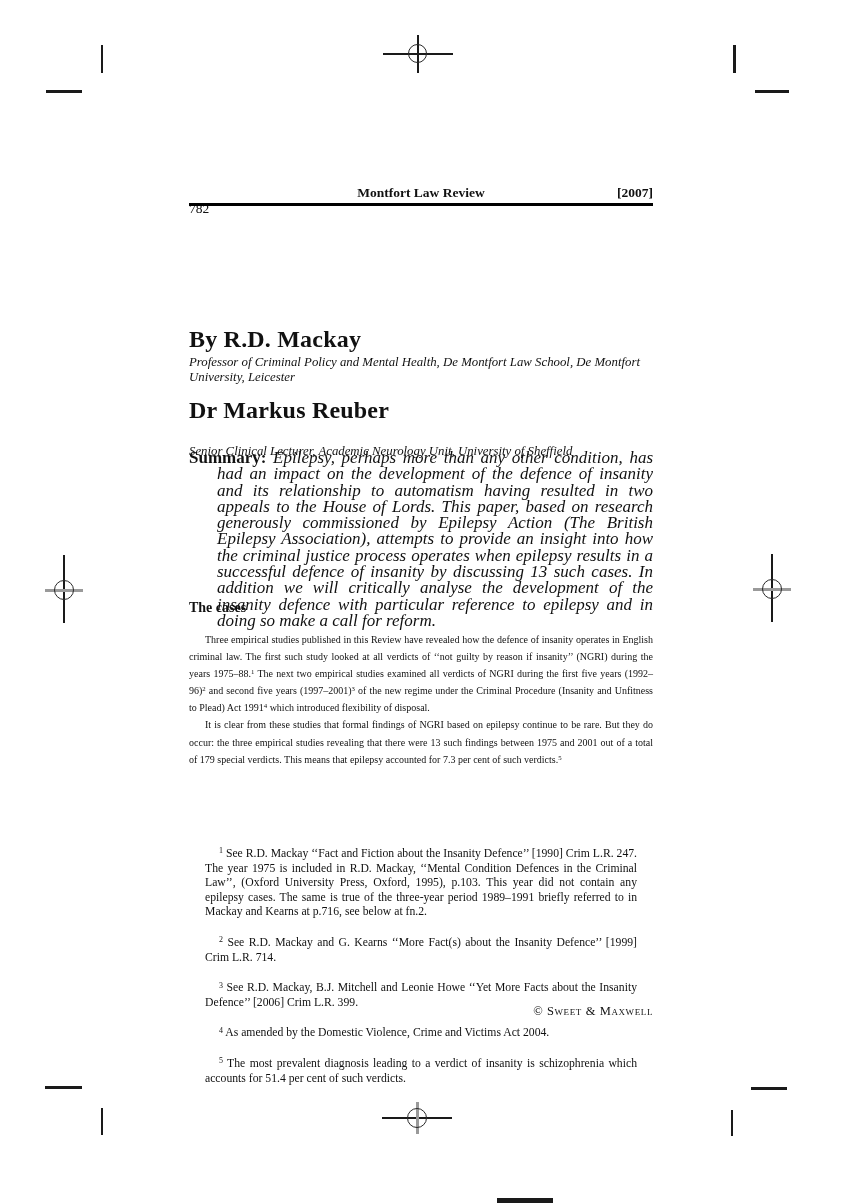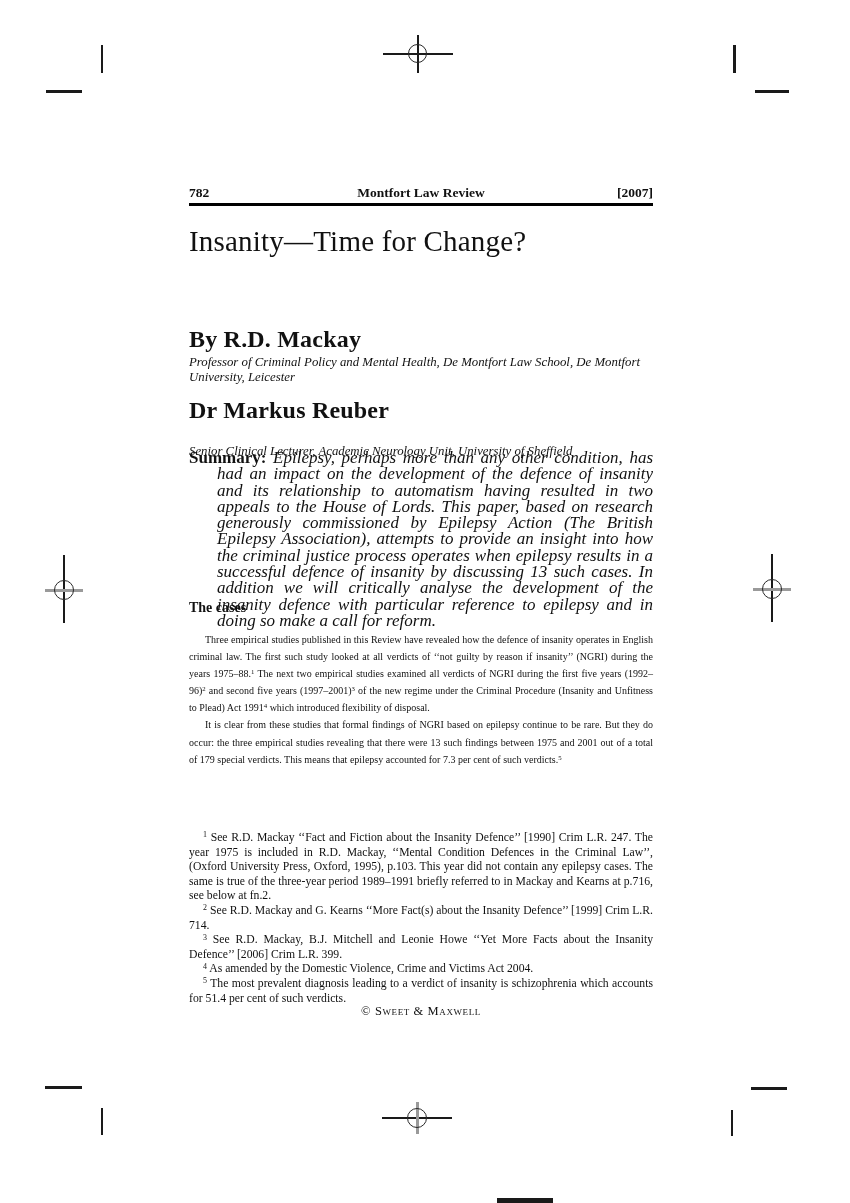--- a/index.html
+++ b/index.html
@@ -9,21 +9,21 @@
     height: 1203px;
     background: #ffffff;
     font-family: "Liberation Serif", "DejaVu Serif", serif;
     color: #111111;
     overflow: hidden;
   }
   .col { position: absolute; left: 189px; width: 464px; }
 
   
   .header-row { top: 185px; height: 17px; font-size: 13.5px; }
-  .header-row .pagenum { position: absolute; left: 0; top: 0; font-weight: bold; }
+  .header-row .pagenum { position: absolute; left: 0; top: 16px; font-weight: normal; }
   .header-row .journal { position: absolute; left: 0; right: 0; top: 0; text-align: center; font-weight: bold; }
   .header-row .year { position: absolute; right: 0; top: 0; font-weight: bold; }
   .header-rule { top: 203px; height: 2.5px; background: #000000; }
 
   
   .title { top: 224px; font-size: 29px; line-height: 35px; letter-spacing: 0.2px; }
   .author-name-1 { top: 326px; }
   .author-name-2 { top: 397px; }
   .author-name { font-size: 24px; font-weight: bold; letter-spacing: 0.2px; }
   .affil-1 { top: 355px; }
@@ -36,26 +36,26 @@
   .summary .label { font-weight: bold; font-style: normal; }
   .summary .stext { font-style: italic; }
 
   
   .section-heading { top: 600px; font-size: 14px; font-weight: bold; }
   .body-text { top: 631px; font-size: 10px; line-height: 17.1px; }
   .body-text p { margin: 0; text-indent: 16px; text-align: justify; }
 
   
   .footnotes { top: 831px; font-size: 11.7px; line-height: 14.6px; }
-  .footnotes p { margin: 0; text-indent: 14px; text-align: justify; font-family: Liberation Serif, serif; }
+  .footnotes p { margin: 16px; text-indent: 14px; text-align: justify; font-family: Liberation Serif, serif; }
 
   sup { font-size: 68%; line-height: 0; vertical-align: baseline; position: relative; top: -0.45em; }
 
   
-  .footer { top: 1004px; text-align: center; font-size: 12.5px;
+  .footer { top: 1004px; text-align: right; font-size: 12.5px;
             font-variant: small-caps; letter-spacing: 0.6px; }
 
   
   .mark { position: absolute; background: #1a1a1a; }
   .mark-gray { position: absolute; background: #9a9a9a; }
   .reg-circle { position: absolute; border: 1.5px solid #2a2a2a; border-radius: 50%;
                 background: transparent; box-sizing: border-box; }
 
   .tl-v { left: 101px; top: 45px; width: 2px; height: 28px; }
   .tl-h { left: 46px;  top: 90px; width: 36px; height: 3px; }
@@ -117,21 +117,20 @@
   <div class="mark bottom-edge-bar"></div>
 
   <div class="col header-row">
     <span class="pagenum">782</span>
     <span class="journal">Montfort Law Review</span>
     <span class="year">[2007]</span>
   </div>
   <div class="col header-rule"></div>
 
   <div class="col title">
-    <div>Insanity—Time for Change?</div>
   </div>
 
   <div class="col author-name author-name-1">By R.D. Mackay</div>
   <div class="col affil affil-1">Professor of Criminal Policy and Mental Health, De Montfort Law School, De Montfort University, Leicester</div>
   <div class="col author-name author-name-2">Dr Markus Reuber</div>
   <div class="col affil affil-2">Senior Clinical Lecturer, Academic Neurology Unit, University of Sheffield</div>
 
   <div class="col summary">
     <span class="label">Summary:</span><span class="stext"> Epilepsy, perhaps more than any other condition, has had an impact on the development of the defence of insanity and its relationship to automatism having resulted in two appeals to the House of Lords. This paper, based on research generously commissioned by Epilepsy Action (The British Epilepsy Association), attempts to provide an insight into how the criminal justice process operates when epilepsy results in a successful defence of insanity by discussing 13 such cases. In addition we will critically analyse the development of the insanity defence with particular reference to epilepsy and in doing so make a call for reform.</span>
   </div>

